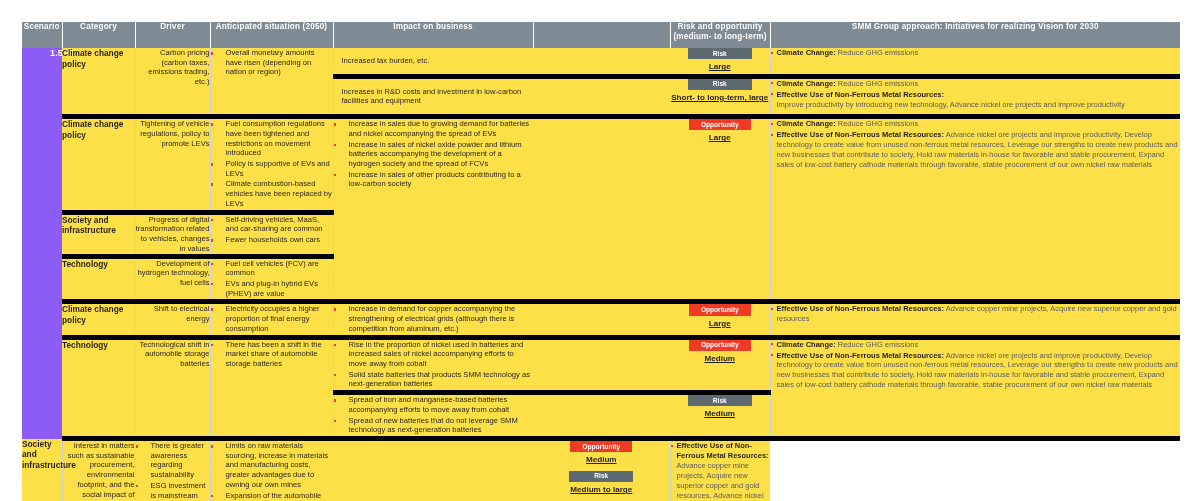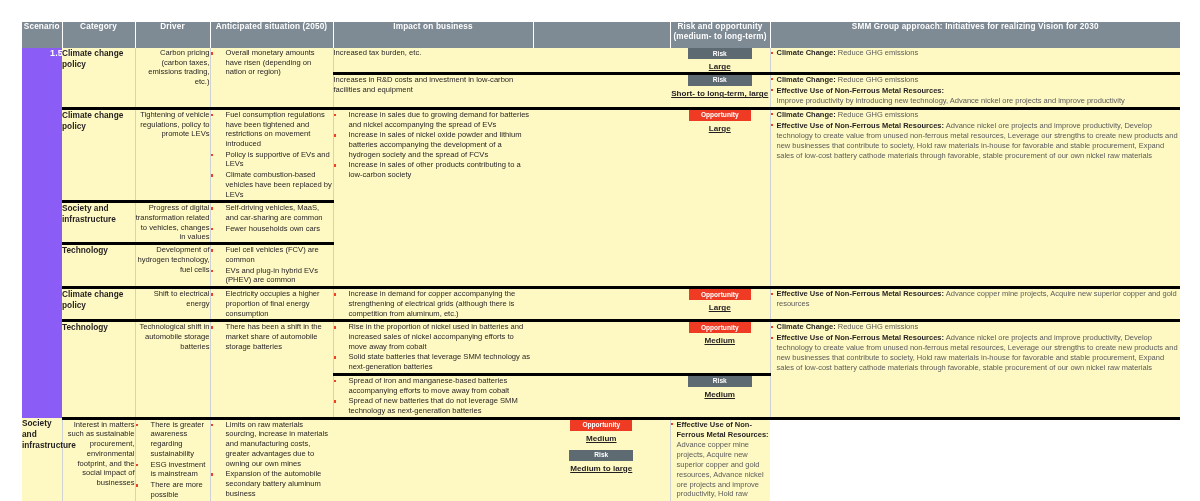--- a/index.html
+++ b/index.html
@@ -46,22 +46,22 @@
     vertical-align:middle;
     color:#ffffff;
     font-weight:bold;
     font-size:9px;
     letter-spacing:.02em;
   }
   td.scenario.s15{background:#8b5cf6;padding-left:28px;}
 
   
   td.cell{
-    background:#fef9c3;
-    border-bottom:3px solid #000000;
+    background:#fde047;
+    border-bottom:5px solid #000000;
     padding:4px 6px 5px 6px;
     font-size:7.6px;
     line-height:1.28;
   }
 
   td.category{
     font-weight:bold;
     font-size:8.3px;
     vertical-align:middle;
     line-height:1.3;
@@ -88,21 +88,21 @@
     padding-left:15px;
     margin:0 0 1px 0;
   }
   ul.b li:before{
     content:"";
     position:absolute;
     left:0; top:4px;
     width:2.5px;height:2.5px;
     background:#ef4123;
   }
-  p.plain{margin:0;}
+  p.plain{margin:8px;}
 
   
   ul.smmlist{ margin:0; padding:0; list-style:none; }
   ul.smmlist li{
     position:relative;
     padding-left:6px;
     margin-bottom:1px;
     font-size:7.5px;
     line-height:1.33;
     color:#5b5b5b;
@@ -279,21 +279,21 @@
   <tr>
     <td class="cell category vline-light">
       <span>Technology</span>
     </td>
     <td class="cell driver vline-light">
       <span>Development of hydrogen technology, fuel cells</span>
     </td>
     <td class="cell anticipated vline-light">
       <ul class="b">
         <li>Fuel cell vehicles (FCV) are common</li>
-        <li>EVs and plug-in hybrid EVs (PHEV) are common</li>
+        <li>EVs and plug-in hybrid EVs (PHEV) are value</li>
       </ul>
     </td>
   </tr>
 
   <tr>
     <td class="cell category vline-light">
       <span>Climate change policy</span>
     </td>
     <td class="cell driver vline-light">
       <span>Shift to electrical energy</span>
@@ -330,21 +330,21 @@
       <span>Technological shift in automobile storage batteries</span>
     </td>
     <td class="cell anticipated vline-light" rowspan="2">
       <ul class="b">
         <li>There has been a shift in the market share of automobile storage batteries</li>
       </ul>
     </td>
     <td class="cell impact">
       <ul class="b">
         <li>Rise in the proportion of nickel used in batteries and increased sales of nickel accompanying efforts to move away from cobalt</li>
-        <li>Solid state batteries that leverage SMM technology as next-generation batteries</li>
+        <li>Solid state batteries that products SMM technology as next-generation batteries</li>
       </ul>
     </td>
     <td class="cell spacer"></td>
     <td class="cell risk vline-light">
       <span class="riskrow">
         <span class="badge opp">Opportunity</span>
         <span class="risklabel">Medium</span>
       </span>
     </td>
     <td class="cell smm" rowspan="2">

